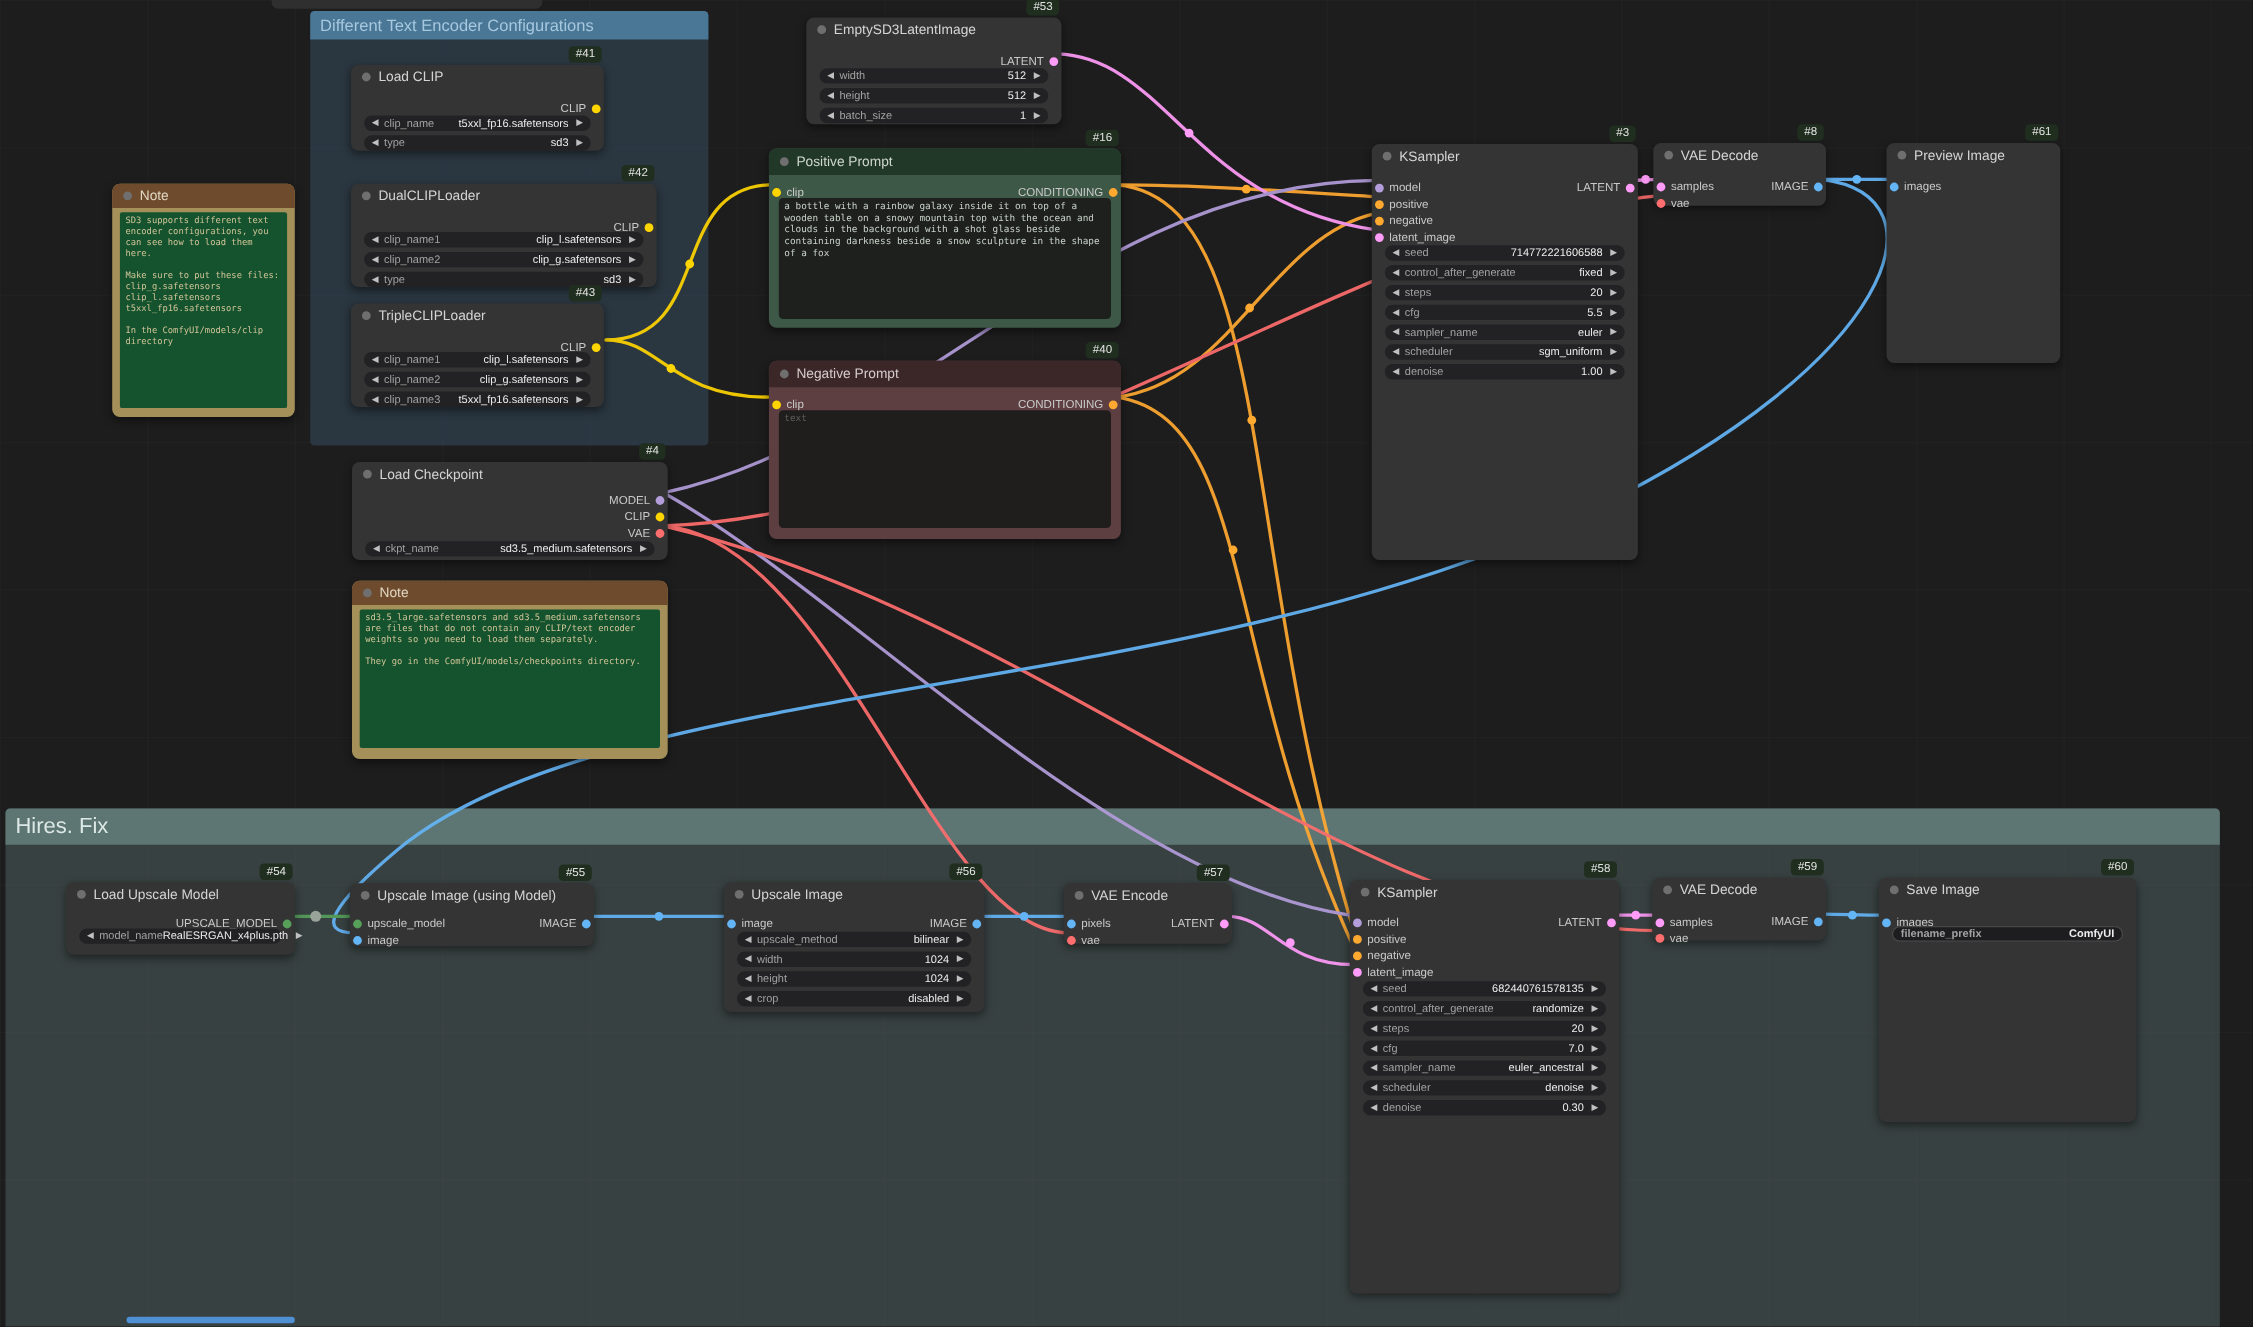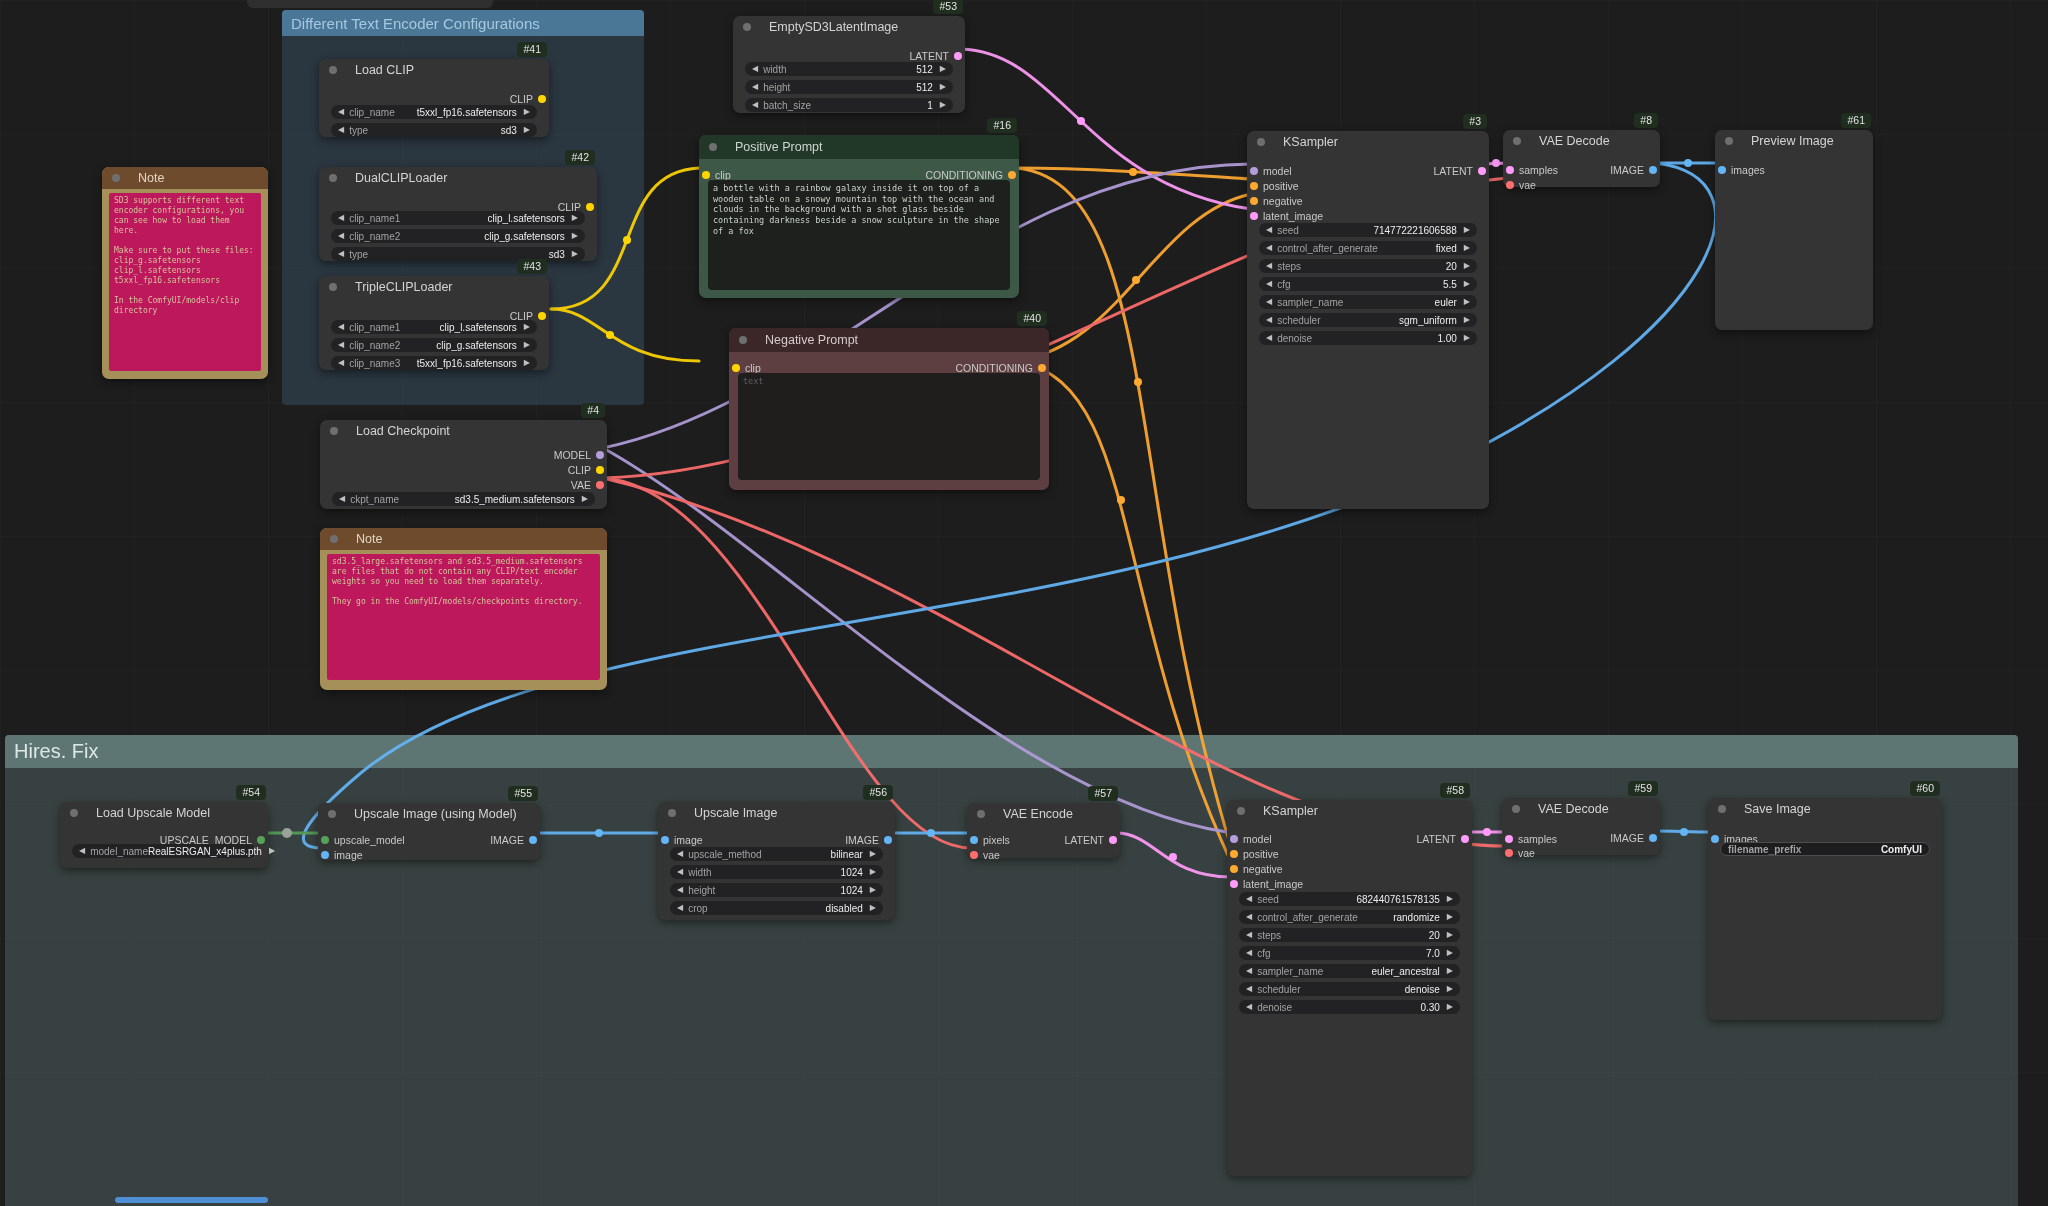--- a/index.html
+++ b/index.html
@@ -17,21 +17,21 @@
   #groups-layer { z-index:1; }
   #wires { position:absolute; inset:0; z-index:2; }
   #nodes-layer { z-index:3; }
 
   .group { position:absolute; border-radius:4px; }
   .group-header { display:flex; align-items:center; padding:0 9px; border-radius:4px 4px 0 0; }
 
   .node { position:absolute; background:#343434; border-radius:7px;
           box-shadow:0 3px 8px rgba(0,0,0,0.45); }
   .node-title { position:absolute; top:0; left:0; right:0; height:22px;
-          display:flex; align-items:center; gap:18px; padding:0 10px;
+          display:flex; align-items:center; gap:7px; padding:0 10px;
           color:#d4d4d4; font-size:12.5px; border-radius:7px 7px 0 0; }
   .title-dot { width:8px; height:8px; border-radius:50%; background:#6f6f6f; flex:0 0 auto; }
   .badge { position:absolute; top:-17px; right:2px; background:#202e1f; color:#e3e3e3;
           font-size:10.5px; padding:1px 6px; border-radius:4px; line-height:13px; }
 
   .port { position:absolute; height:14px; display:flex; align-items:center; gap:5px;
           color:#c9c9c9; font-size:10.5px; white-space:nowrap; }
   .port.in  { left:3px; }
   .port.out { right:3px; }
   .pdot { width:8px; height:8px; border-radius:50%; flex:0 0 auto; }
@@ -45,26 +45,26 @@
   .widget.string { background:#1d1d1f; border:1px solid #4d4d4d; }
 
   .textbox { position:absolute; background:#1e1e1c; border-radius:4px; color:#c3c3ba;
           font-family:"DejaVu Sans Mono", monospace; font-size:8.5px; line-height:1.25;
           padding:3px 5px; white-space:pre-wrap; overflow:hidden; }
   .textbox.placeholder { color:#5d5d5d; }
 
   .theme-pos  { background:#3e5847; }
   .theme-pos  .node-title { background:#213828; height:24px; color:#ced6ce; }
   .theme-pos  .textbox { background:#1d201d; color:#c9d2c9; }
-  .theme-neg  { background:#5d3f41;margin-left:30px; }
+  .theme-neg  { background:#5d3f41; }
   .theme-neg  .node-title { background:#3b2628; height:24px; color:#d6cccc; }
   .theme-neg  .textbox { background:#201d1d; }
   .theme-note { background:#a5905a; }
   .theme-note .node-title { background:#6e4b2c; color:#e0d6c2; }
-  .theme-note .textbox { background:#be185d; color:#d2c499; border-radius:2px; font-size:8px; }
+  .theme-note .textbox { background:#14532d; color:#d2c499; border-radius:2px; font-size:8px; }
 
   #offscreen-node { position:absolute; background:#2f2f2f; border-radius:0 0 6px 6px; z-index:3; }
   #h-scrollbar { position:absolute; background:#4f8fd4; border-radius:3px; z-index:5; }
 </style>
 </head>
 <body>
 
 <div id="app">
   <div id="groups-layer">
       <div class="group" style="left: 282px; top: 10px; width: 362px; height: 395px; background: rgba(62, 94, 122, 0.38);">

